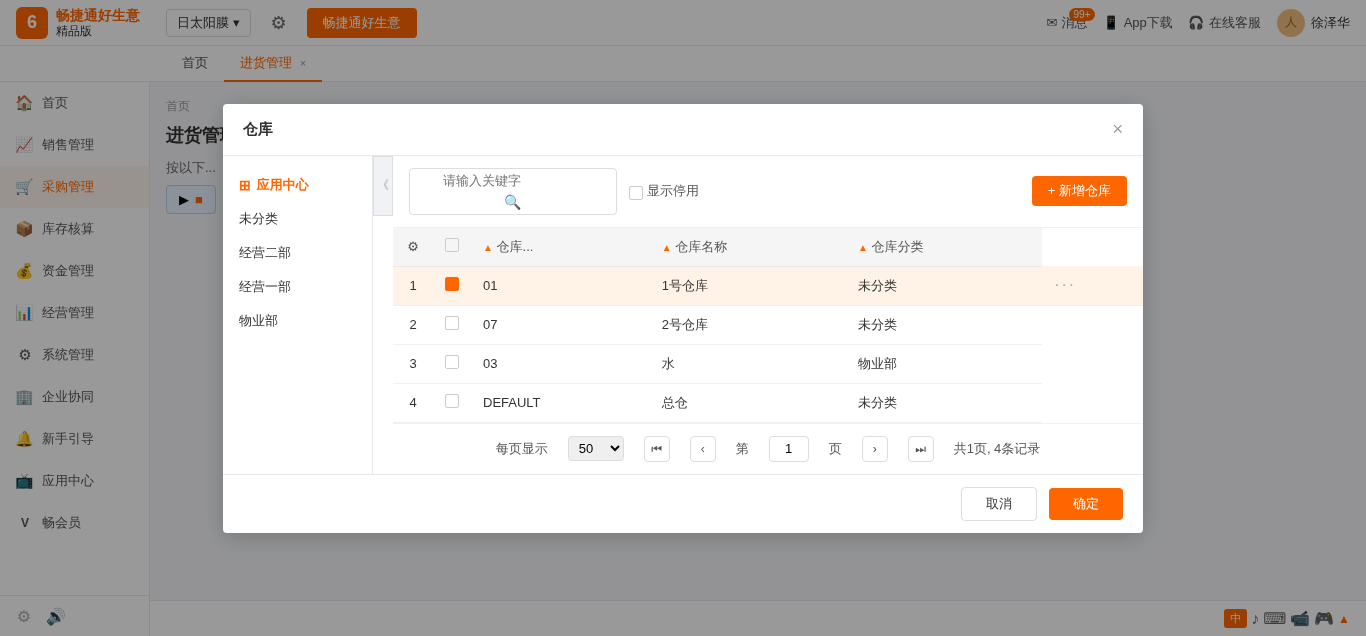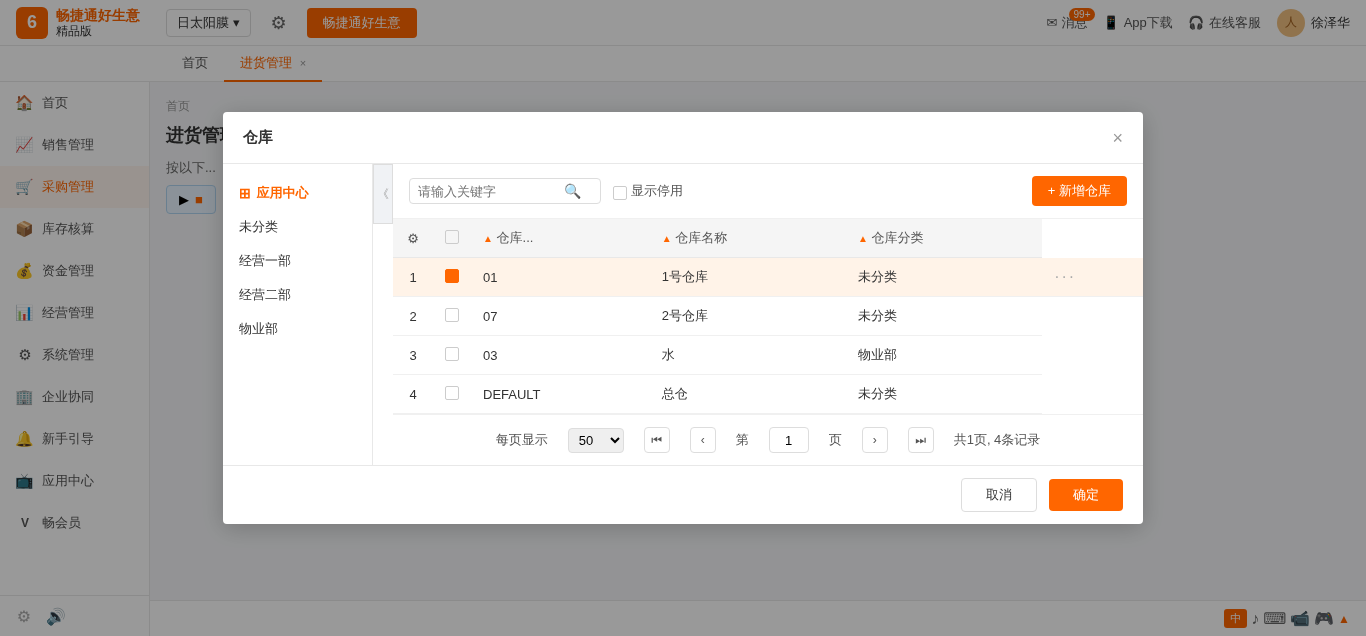--- a/index.html
+++ b/index.html
@@ -52,21 +52,21 @@
     .dialog-header { display: flex; align-items: center; justify-content: space-between; padding: 16px 20px; border-bottom: 1px solid #e8e8e8; }
     .dialog-title { font-size: 15px; font-weight: bold; color: #333; }
     .dialog-close { cursor: pointer; color: #999; font-size: 18px; line-height: 1; }
     .dialog-body { display: flex; flex: 1; overflow: hidden; }
     .dialog-sidebar { width: 150px; border-right: 1px solid #e8e8e8; padding: 12px 0; flex-shrink: 0; }
     .dialog-sidebar-item { padding: 8px 16px; cursor: pointer; color: #333; font-size: 13px; display: flex; align-items: center; gap: 6px; }
     .dialog-sidebar-item.active { color: #f60; font-weight: bold; }
     .sidebar-collapse-btn { width: 20px; height: 60px; background: #f0f2f5; border: 1px solid #ddd; display: flex; align-items: center; justify-content: center; cursor: pointer; color: #999; font-size: 12px; flex-shrink: 0; }
     .dialog-main { flex: 1; display: flex; flex-direction: column; overflow: hidden; }
     .dialog-toolbar { display: flex; align-items: center; padding: 12px 16px; gap: 12px; border-bottom: 1px solid #f0f0f0; }
-    .search-box { display: flex; align-items: center; border: 1px solid #ddd; border-radius: 4px; padding: 4px 8px; gap: 6px; width: 192px; }
+    .search-box { display: flex; align-items: center; border: 1px solid #ddd; border-radius: 4px; padding: 4px 8px; gap: 6px; width: 208px; flex-direction: column; }
     .search-box input { border: none; outline: none; font-size: 13px; width: 140px; color: #333; }
     .search-icon { color: #aaa; font-size: 14px; cursor: pointer; }
     .show-disabled { display: flex; align-items: flex-end; gap: 4px; color: #555; font-size: 13px; cursor: pointer; }
     .checkbox { width: 14px; height: 14px; border: 1px solid #ccc; border-radius: 2px; display: inline-block; }
     .add-btn { margin-left: auto; background: #f60; color: #fff; border: none; padding: 6px 16px; border-radius: 4px; cursor: pointer; font-size: 13px; white-space: nowrap; }
 
     
     .dialog-table { flex: 1; overflow: auto; }
     table { width: 100%; border-collapse: collapse; }
     thead tr { background: #f5f5f5; }
@@ -230,24 +230,24 @@
 
       <div class="dialog-sidebar">
         <div class="dialog-sidebar-item active">
           <span class="grid-icon">⊞</span>
           <span>应用中心</span>
         </div>
         <div class="dialog-sidebar-item">
           <span>未分类</span>
         </div>
         <div class="dialog-sidebar-item">
+          <span>经营二部</span>
+        </div>
+        <div class="dialog-sidebar-item">
           <span>经营一部</span>
-        </div>
-        <div class="dialog-sidebar-item">
-          <span>经营二部</span>
         </div>
         <div class="dialog-sidebar-item">
           <span>物业部</span>
         </div>
       </div>
 
       <div class="sidebar-collapse-btn">
         <span>《</span>
       </div>
 

